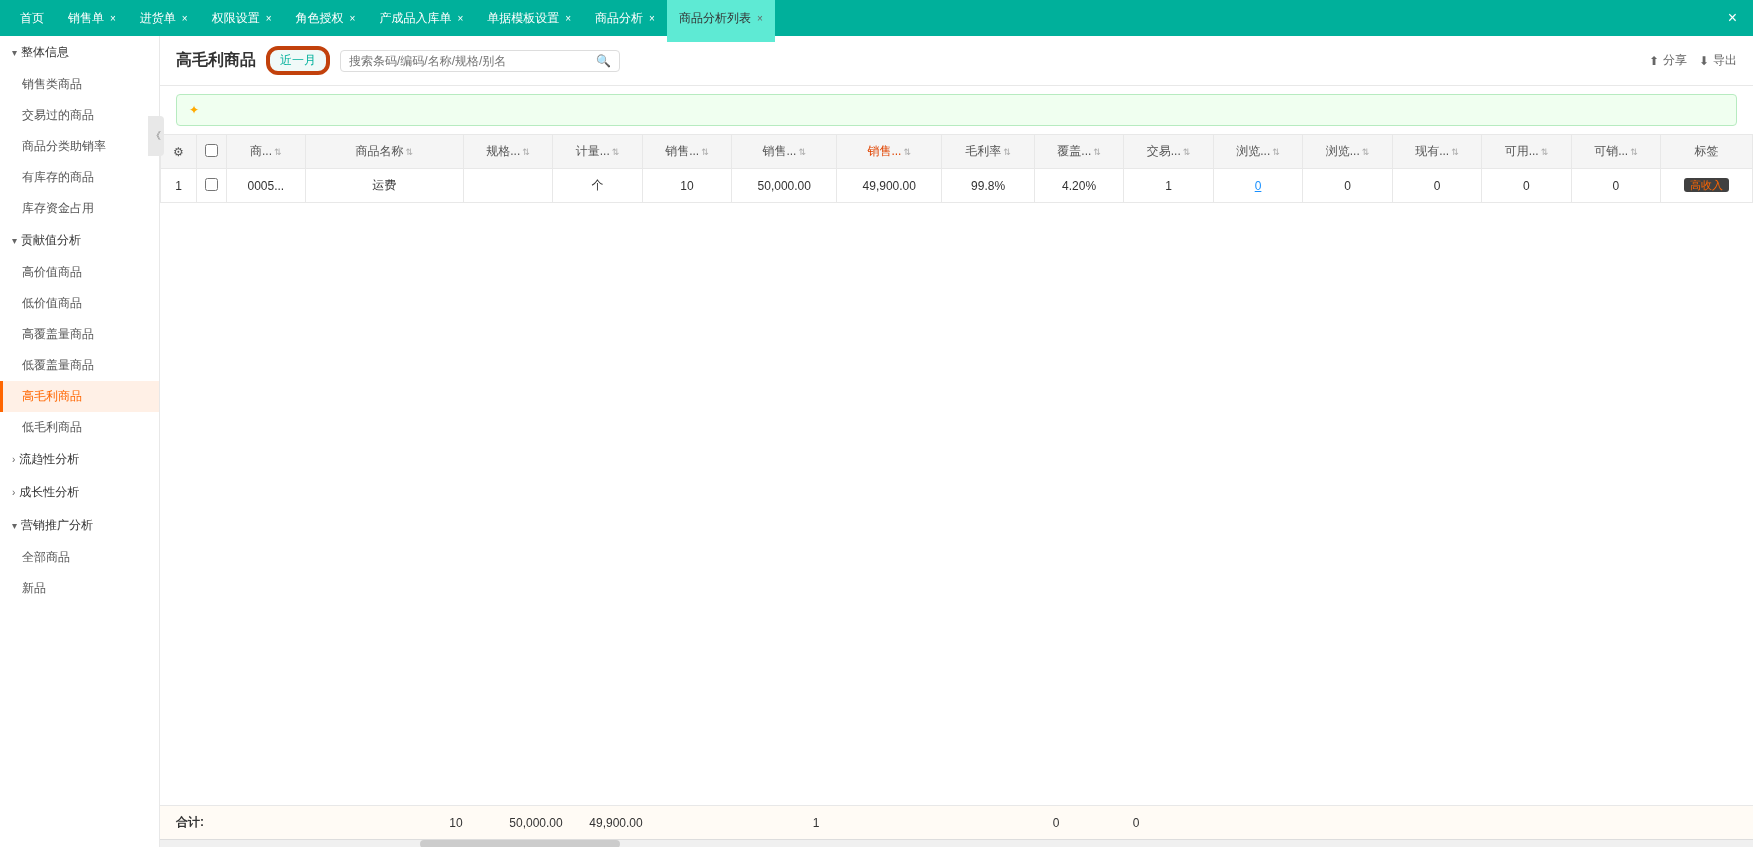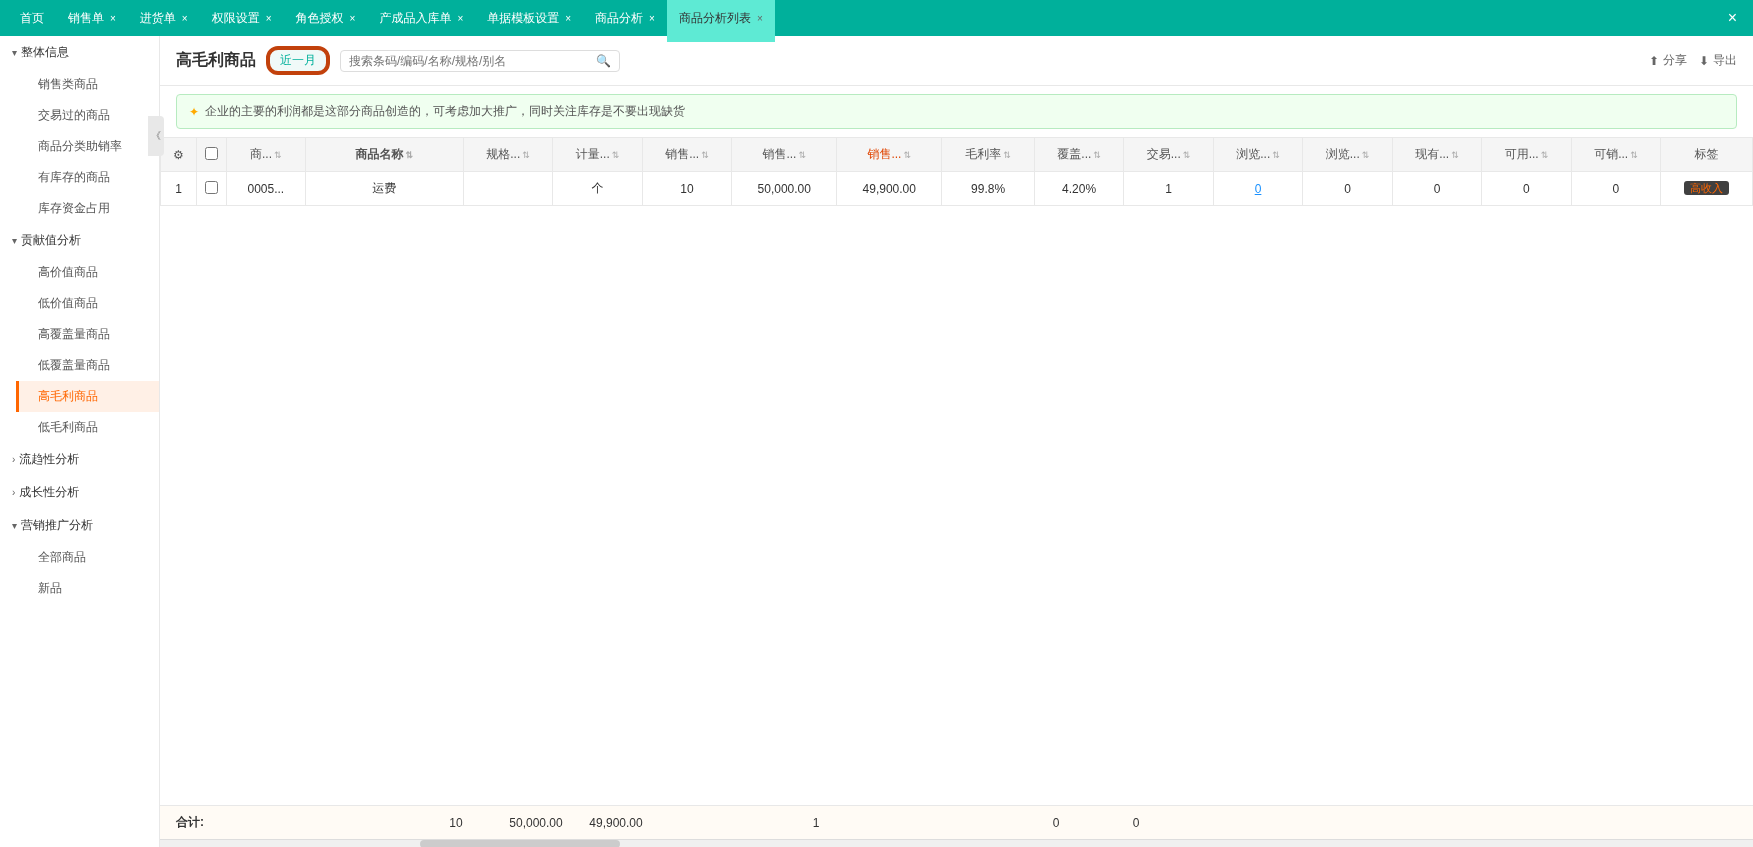--- a/index.html
+++ b/index.html
@@ -68,21 +68,20 @@
       cursor: pointer;
       color: #333;
       font-size: 12px;
     }
     .sidebar-section-header .arrow { margin-right: 4px; font-size: 10px; color: #666; }
     .sidebar-item {
       padding: 7px 12px 7px 22px;
       cursor: pointer;
       color: #555;
       font-size: 12px;
-      margin-left: 16px;
     }
     .sidebar-item.active {
       background: #fff0e6;
       color: #ff6600;
       border-left: 3px solid #ff6600;
       padding-left: 19px;
     }
     .sidebar-collapse-btn {
       position: absolute;
       top: 80px;
@@ -390,31 +389,30 @@
         </button>
         <button class="action-btn">
           <span>⬇</span>
           <span>导出</span>
         </button>
       </div>
     </div>
 
     <div class="info-bar">
       <span class="info-icon">✦</span>
-      <span>企业的主要的利润都是这部分商品创造的，可考虑加大推广，同时关注库存是不要出现缺货</span>
     </div>
 
     <div class="table-container">
       <table>
         <thead>
           <tr>
             <th style="width:36px;">⚙</th>
             <th style="width:30px;"><input type="checkbox" style=""></th>
             <th>商...<span class="sort-icon">⇅</span></th>
-            <th style="min-width:100px;font-weight:bold;">商品名称<span class="sort-icon">⇅</span></th>
+            <th style="min-width:100px;">商品名称<span class="sort-icon">⇅</span></th>
             <th>规格...<span class="sort-icon">⇅</span></th>
             <th>计量...<span class="sort-icon">⇅</span></th>
             <th>销售...<span class="sort-icon">⇅</span></th>
             <th>销售...<span class="sort-icon">⇅</span></th>
             <th style="color:#e04400;">销售...<span class="sort-icon">⇅</span></th>
             <th>毛利率<span class="sort-icon">⇅</span></th>
             <th>覆盖...<span class="sort-icon">⇅</span></th>
             <th>交易...<span class="sort-icon">⇅</span></th>
             <th>浏览...<span class="sort-icon">⇅</span></th>
             <th>浏览...<span class="sort-icon">⇅</span></th>

